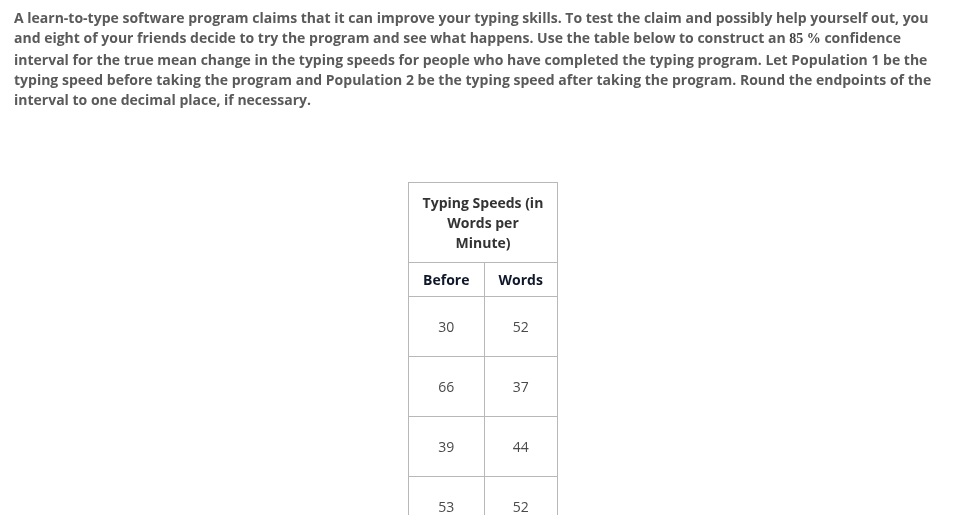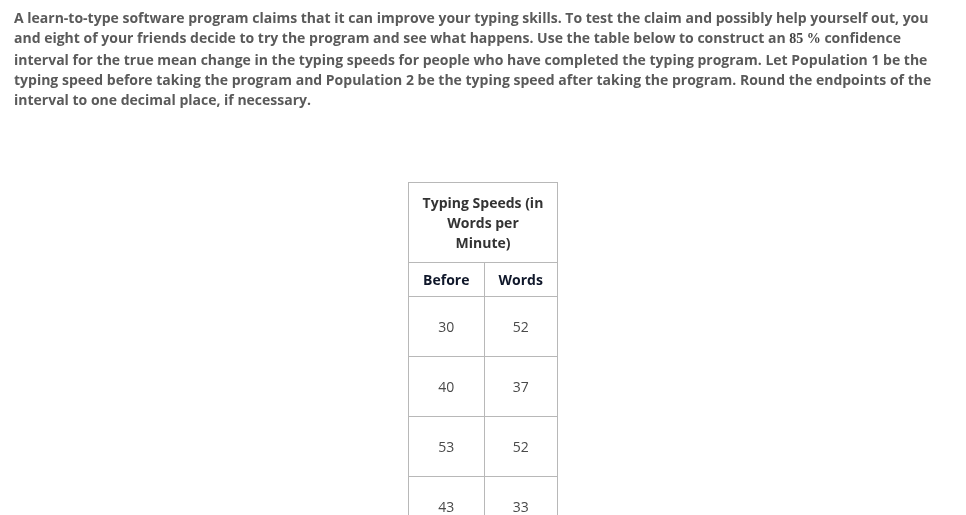--- a/index.html
+++ b/index.html
@@ -79,22 +79,26 @@
         <th class="col-header col-before">Before</th>
         <th class="col-header col-after">Words</th>
       </tr>
     </thead>
     <tbody>
       <tr>
         <td class="data-cell col-before">30</td>
         <td class="data-cell col-after">52</td>
       </tr>
       <tr>
-        <td class="data-cell col-before">40</td>
+        <td class="data-cell col-before">66</td>
         <td class="data-cell col-after">37</td>
+      </tr>
+      <tr>
+        <td class="data-cell col-before">39</td>
+        <td class="data-cell col-after">44</td>
       </tr>
       <tr>
         <td class="data-cell col-before">53</td>
         <td class="data-cell col-after">52</td>
       </tr>
       <tr>
         <td class="data-cell col-before">43</td>
         <td class="data-cell col-after">33</td>
       </tr>
       <tr>

